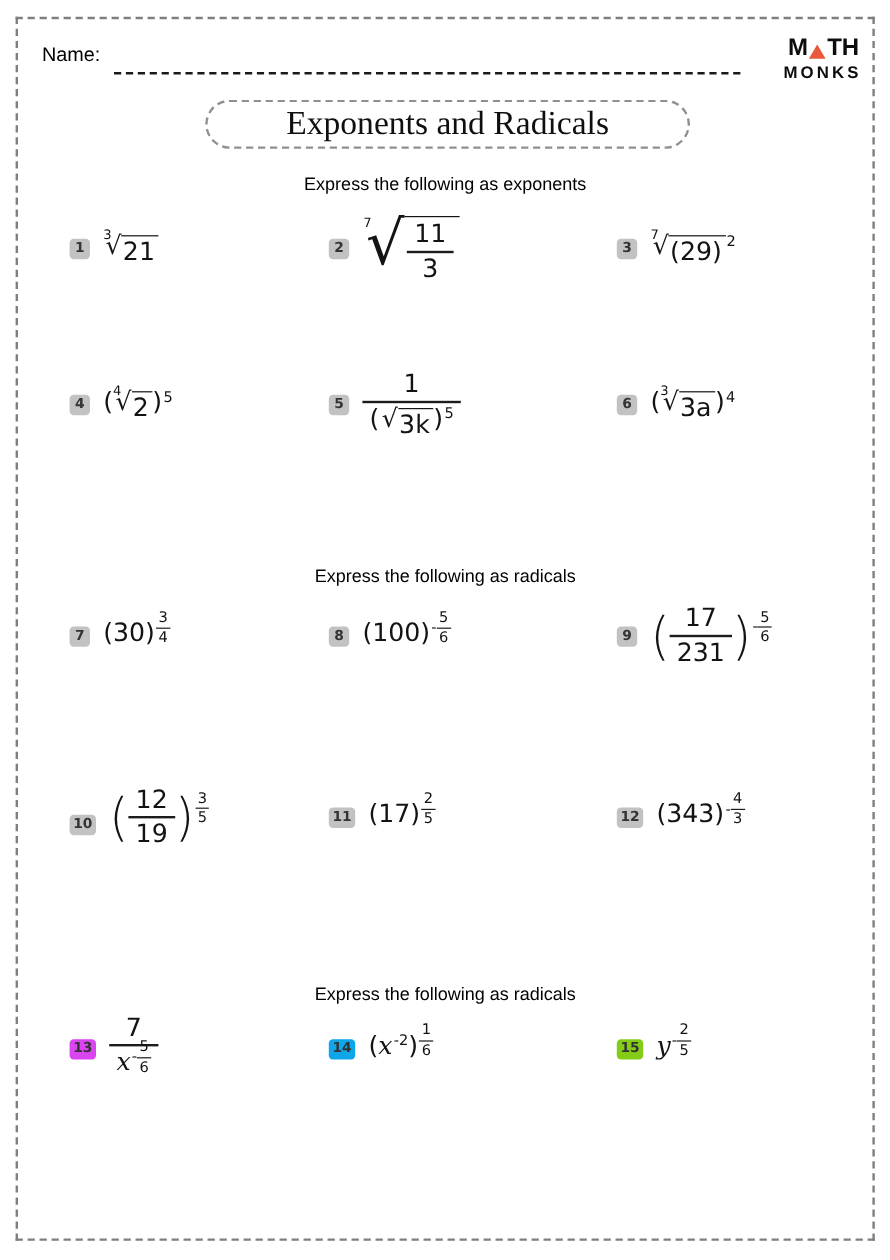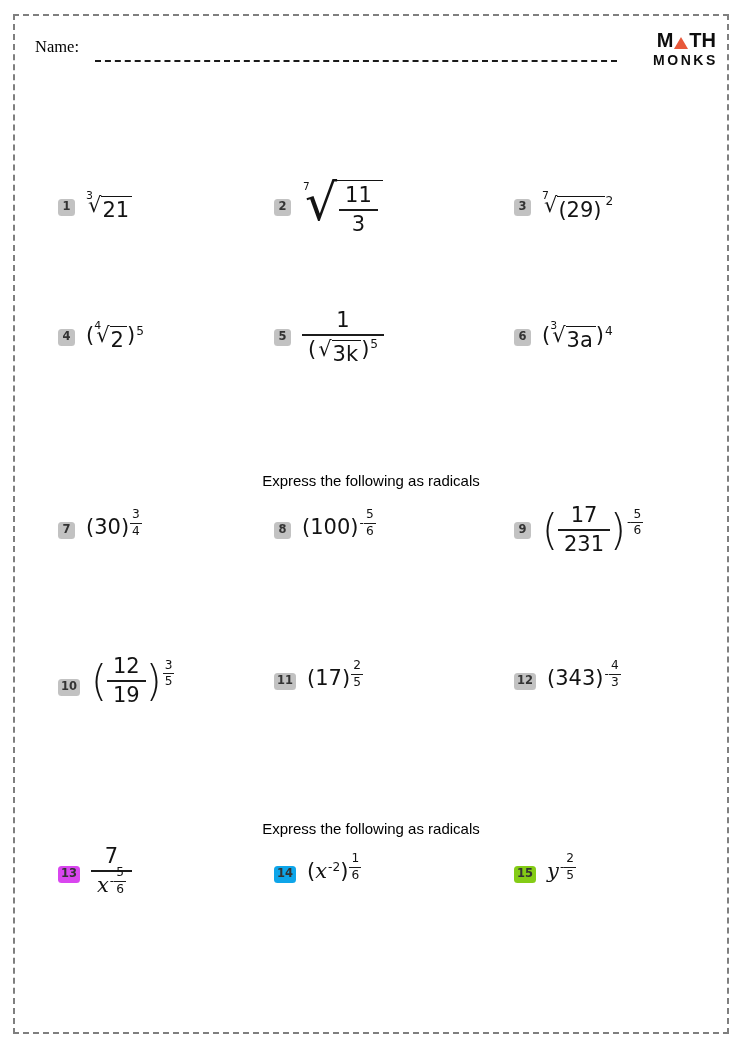--- a/index.html
+++ b/index.html
@@ -4,21 +4,21 @@
 <style>
   html,body { margin:0; padding:0; background:#fff; }
   .page {
     position:relative; width:742px; height:1050px; background:#ffffff;
     font-family:"Liberation Sans", sans-serif; color:#111; overflow:hidden;
   }
   .outer-border {
     position:absolute; left:13px; right:13px; top:14px; bottom:16px;
     border:2px dashed #7f7f7f; pointer-events:none;
   }
-  .name-label { position:absolute; left:35px; top:37px; font-size:16.5px; color:#000;font-family:Liberation Serif, serif; }
+  .name-label { position:absolute; left:35px; top:37px; font-size:16.5px; color:#000; }
   .name-line  { position:absolute; left:95px; top:44px; width:522px; height:16px;
                 border-bottom:2px dashed #1a1a1a; }
   
   .logo { position:absolute; left:646px; top:30px; width:70px; }
   .logo-top { display:flex; align-items:baseline; justify-content:flex-end;
               font-weight:800; font-size:20px; letter-spacing:0; color:#0d0d0d; line-height:1; }
   .tri { width:0; height:0; border-left:7px solid transparent; border-right:7px solid transparent;
          border-bottom:12px solid #e8583a; margin:0 1px; align-self:flex-end; position:relative; top:-1px; }
   .logo-sub { text-align:right; font-size:14px; font-weight:700; letter-spacing:2.6px;
               color:#0d0d0d; margin-top:2px; margin-right:-2px; }
@@ -79,21 +79,25 @@
 
   <div class="logo">
     <div class="logo-top">
       <span>M</span>
       <span class="tri" style="border-bottom-color: rgb(232, 88, 58);"></span>
       <span>TH</span>
     </div>
     <div class="logo-sub">MONKS</div>
   </div>
 
-
+  <div class="title-capsule">
+    <span>Exponents and Radicals</span>
+  </div>
+
+  <div class="section-heading h1">Express the following as exponents</div>
   <div class="section-heading h2">Express the following as radicals</div>
   <div class="section-heading h3">Express the following as radicals</div>
 
   <div class="row r1">
     <div class="cell c1">
       <span class="badge" style="background: rgb(194, 194, 194);">1</span>
       <span class="math"><span class="mrad">
             <span class="rad-idx">3</span>
             <span class="rad-sign">√</span>
             <span class="rad-body"><span class="mtxt">21</span></span>

